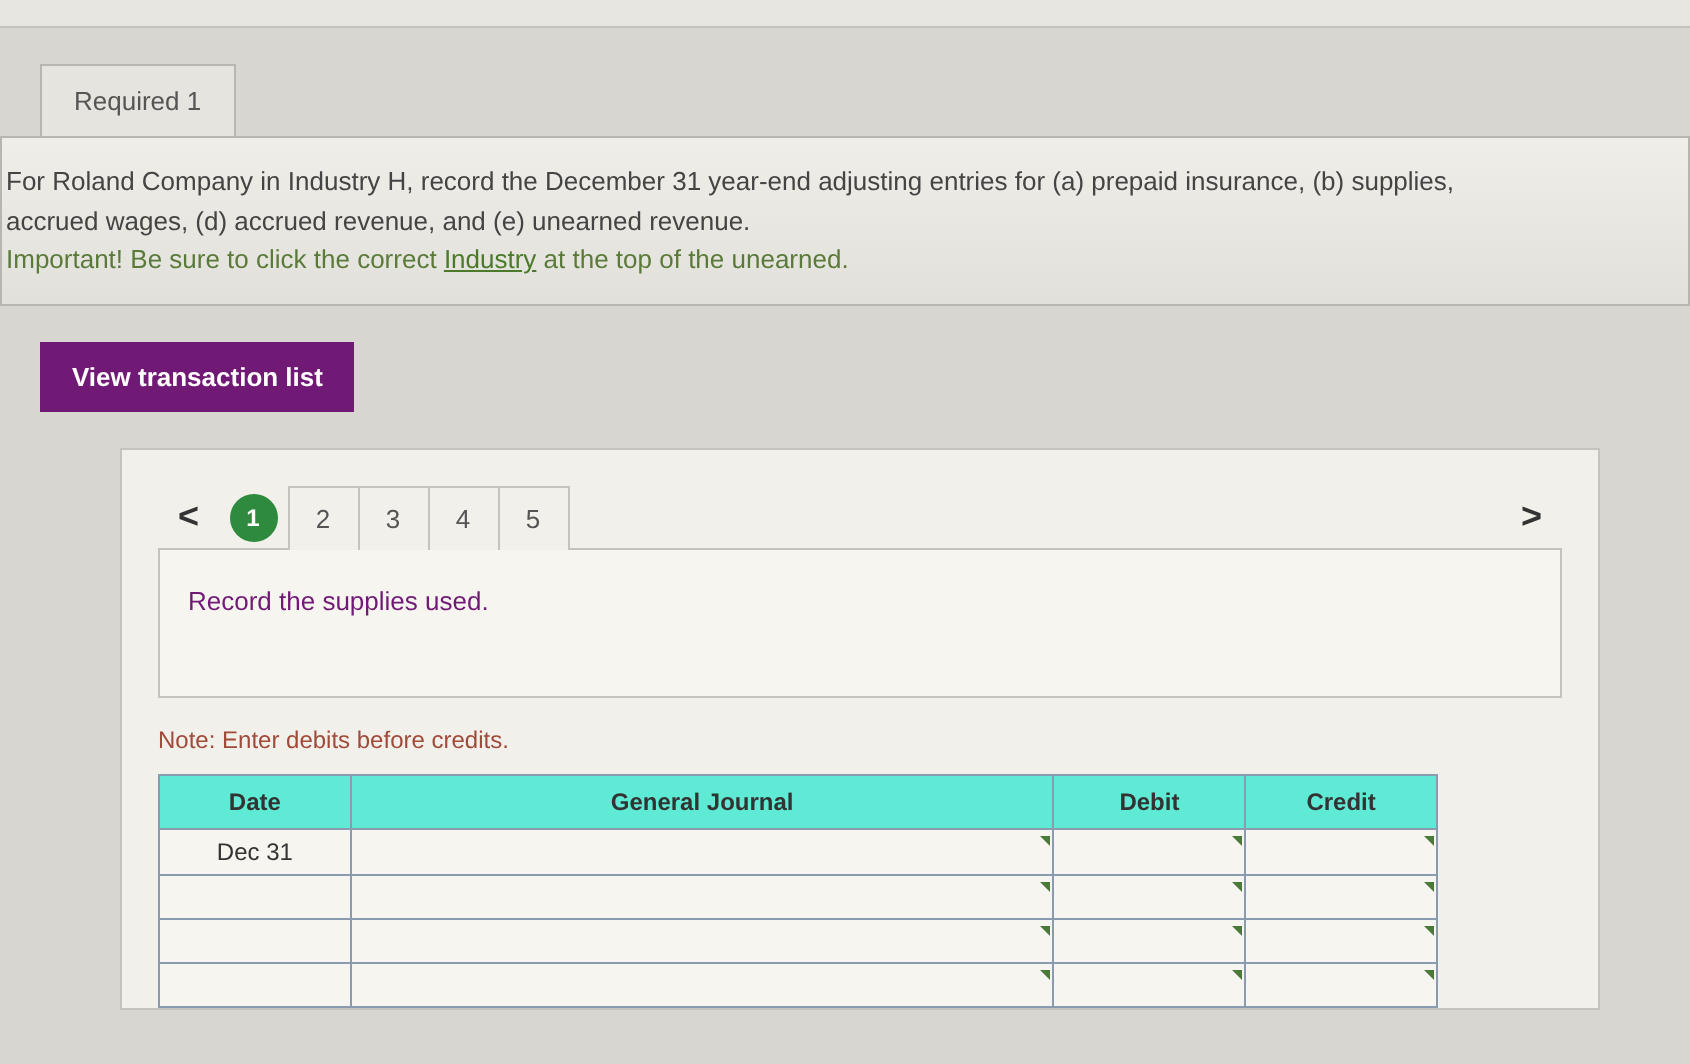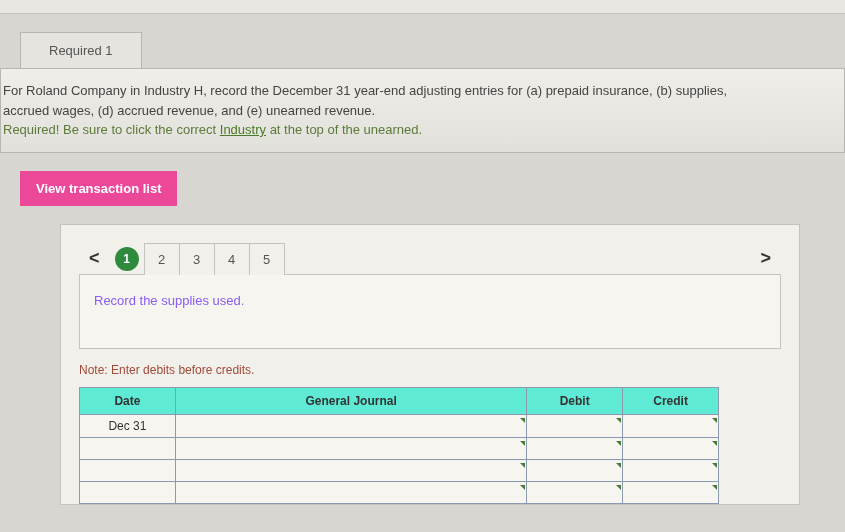--- a/index.html
+++ b/index.html
@@ -15,21 +15,21 @@
     .top-cut {
       height: 14px;
       background: #e8e6e0;
       border-bottom: 1px solid #c5c3bd;
     }
     .tab-row {
       display: flex;
       margin: 18px 0 0 20px;
     }
     .req-tab {
-      padding: 10px 28px;
+      padding: 10px 16px;
       background: #e6e4de;
       border: 1px solid #b8b6b0;
       border-bottom: none;
       color: #555;
       font-size: 13px;
       cursor: pointer;
       margin-right: -1px;
     }
     .req-tab.active {
       background: #f2f0ea;
@@ -40,21 +40,21 @@
       margin: 0 0 0 0;
       padding: 12px 2px;
       font-size: 13px;
       line-height: 1.5;
       color: #444;
     }
     .important-text { color: #5a7a3a; }
     .industry-link { color: #4a7a2a; text-decoration: underline; }
     .view-btn {
       display: inline-block;
-      background: #ec4899;
+      background: #701a75;
       color: #fff;
       padding: 10px 16px;
       margin: 18px 0 0 20px;
       font-size: 13px;
       font-weight: bold;
       cursor: pointer;
       border: none;
     }
     .worksheet-panel {
       background: #f2f0ea;
@@ -110,21 +110,21 @@
       align-items: center;
       justify-content: center;
       font-size: 12px;
       font-weight: bold;
     }
     .record-box {
       border: 1px solid #c5c3bd;
       background: #f7f5ef;
       padding: 18px 14px 40px 14px;
       font-size: 13px;
-      color: #8b5cf6;
+      color: #701a75;
       margin-top: -1px;
     }
     .note-text {
       color: #a04a3a;
       font-size: 12px;
       margin: 14px 0 10px 0;
     }
     .journal-table {
       border-collapse: collapse;
       width: 640px;
@@ -167,21 +167,21 @@
 
 <div class="top-cut"></div>
 
 <div class="tab-row">
   <div class="req-tab">Required 1</div>
 </div>
 
 <div class="instruction-bar">
   <span>For Roland Company in Industry H, record the December 31 year-end adjusting entries for (a) prepaid insurance, (b) supplies,</span><br>
   <span>accrued wages, (d) accrued revenue, and (e) unearned revenue.</span><br>
-  <span class="important-text">Required!</span><span class="important-text"> Be sure to click the correct </span><span class="industry-link">Industry</span><span class="important-text"> at the top of the unearned.</span>
+  <span class="important-text">Important!</span><span class="important-text"> Be sure to click the correct </span><span class="industry-link">Industry</span><span class="important-text"> at the top of the unearned.</span>
 </div>
 
 <button class="view-btn">View transaction list</button>
 
 <div class="worksheet-panel">
 
   <div class="pager-row">
     <div class="pager-left">
       <span class="chev">&lt;</span>
       <div class="page-tab circle">

